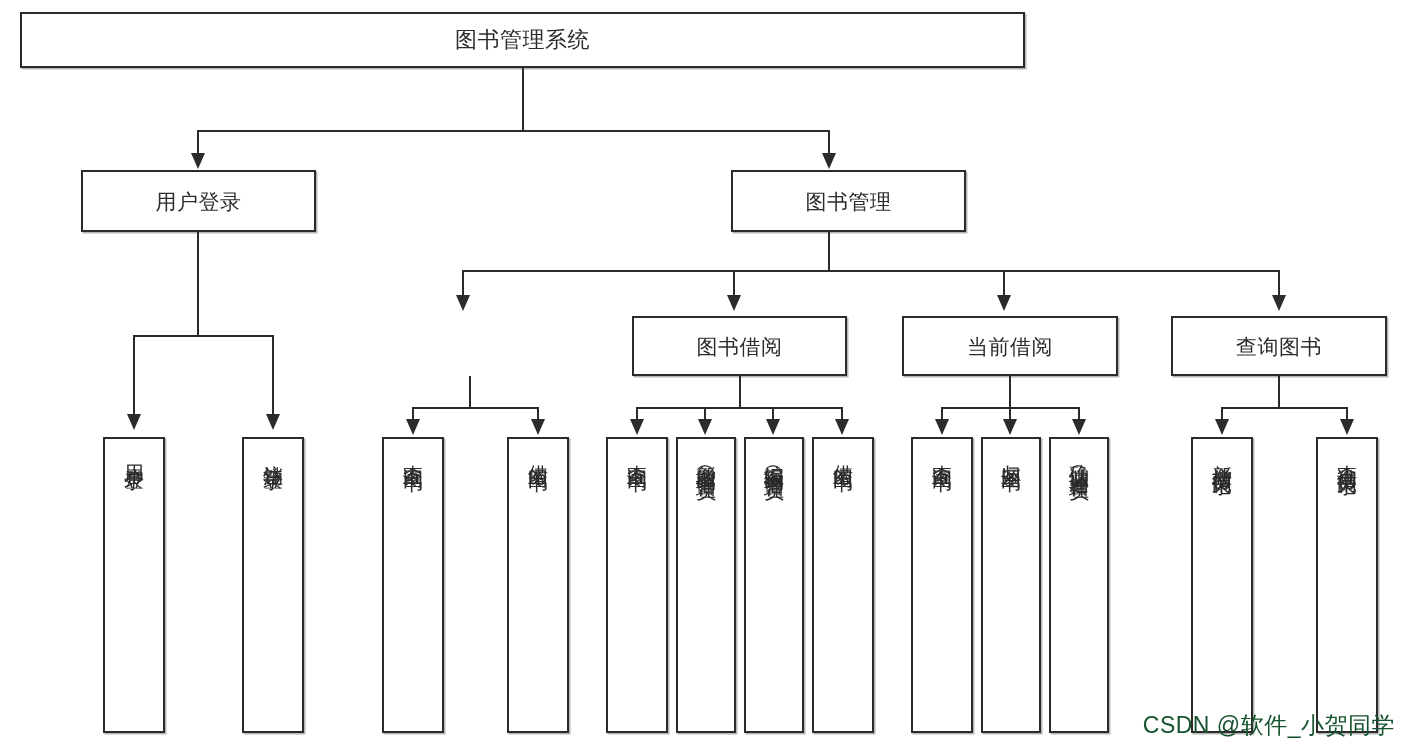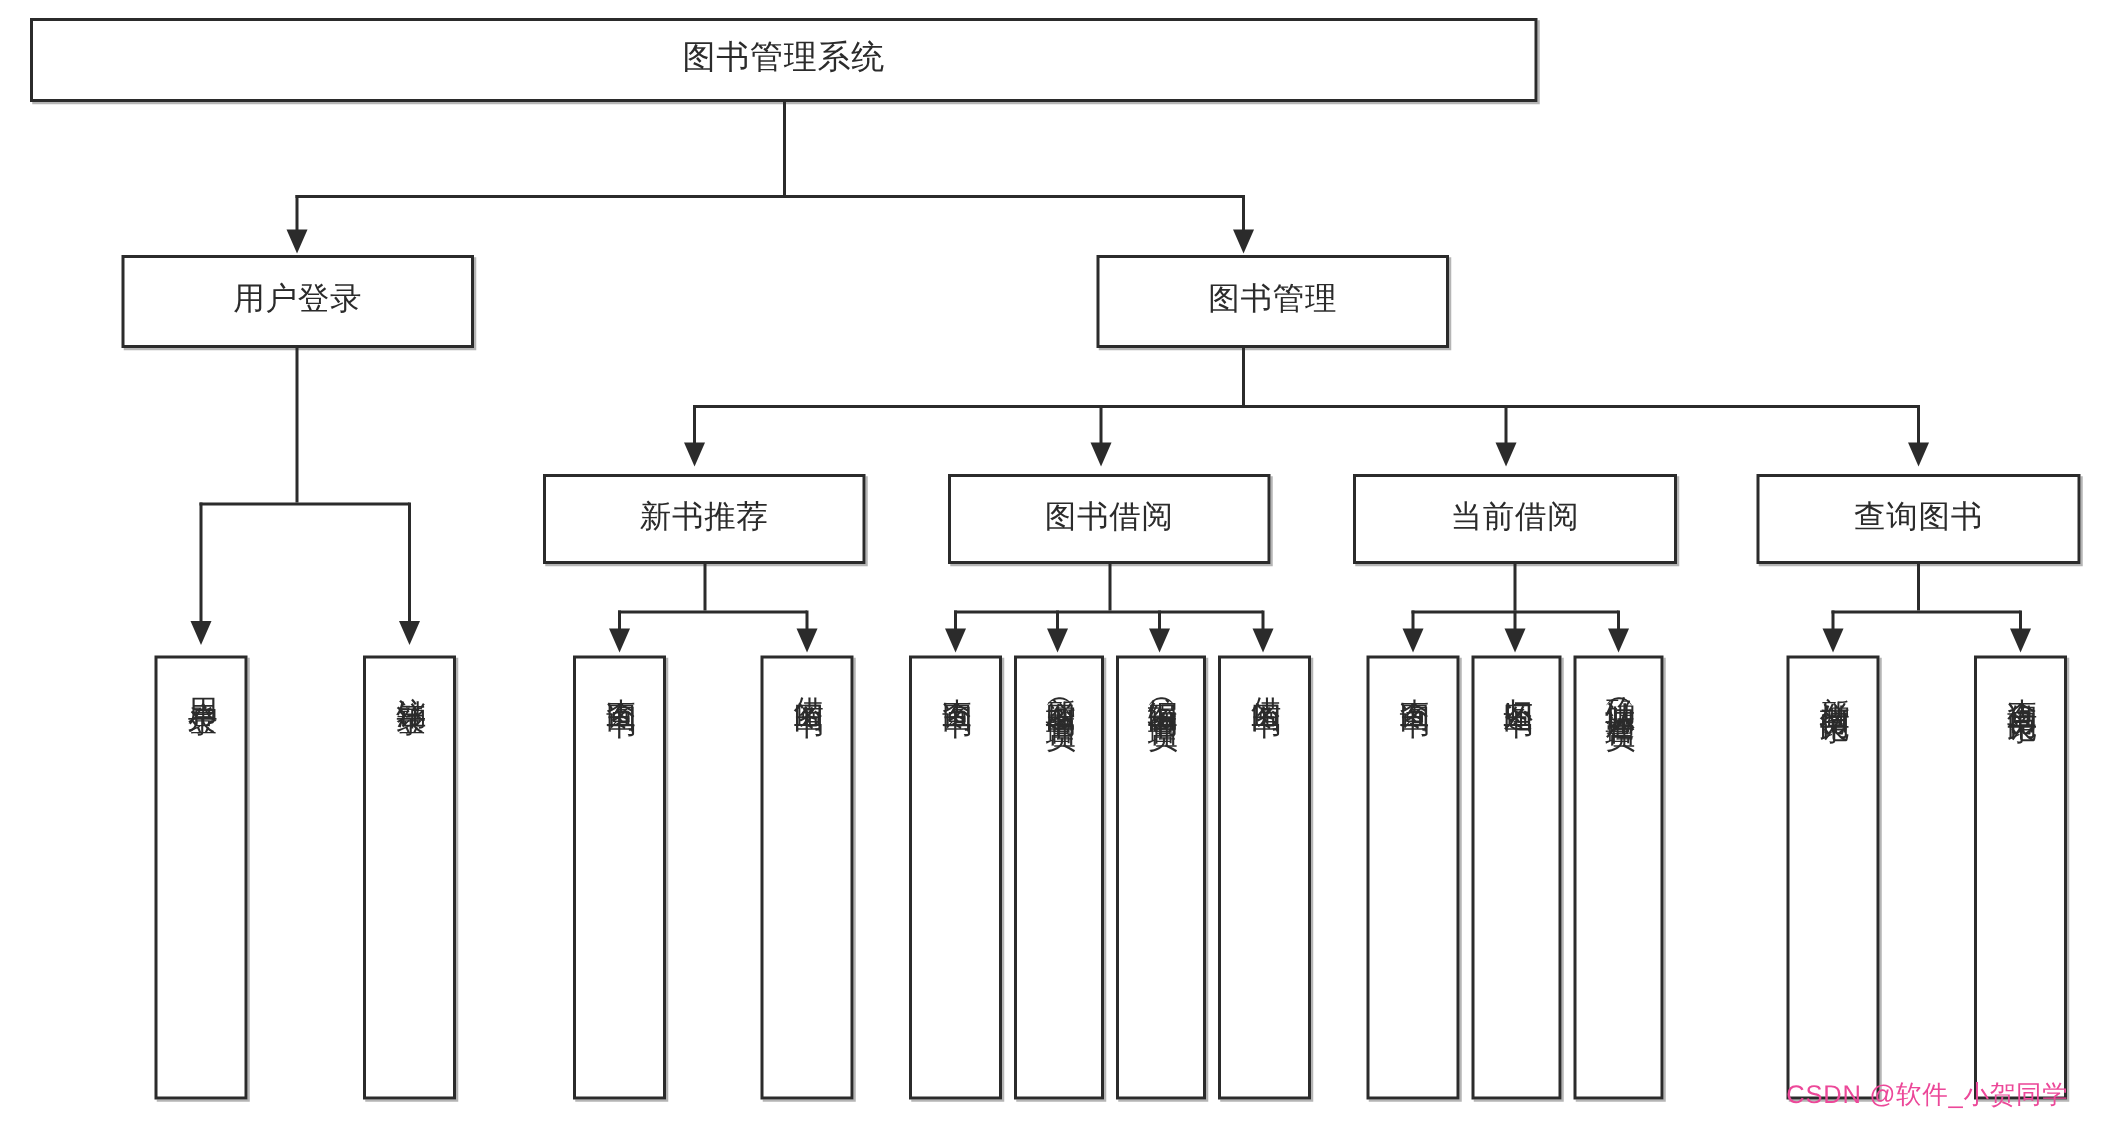--- a/index.html
+++ b/index.html
@@ -31,21 +31,20 @@
   }
   .node-label {
     display: block;
     white-space: nowrap;
     letter-spacing: 0.5px;
   }
   
   .node.h .node-label {
     font-size: 21px;
     line-height: 1;
-    font-family: Liberation Mono, monospace;
   }
   #node-root .node-label { font-size: 22px; }
 
   
   .node.v {
     align-items: flex-start;
     padding-top: 10px;
   }
   .node.v .node-label {
     writing-mode: vertical-rl;
@@ -69,24 +68,24 @@
     width: 0;
     height: 0;
     border-left: 7px solid transparent;
     border-right: 7px solid transparent;
     border-top: 16px solid #2b2b2b;
   }
 
   
   #watermark {
     position: absolute;
-    right: 26px;
+    right: 10px;
     bottom: 6px;
-    font-size: 17px;
-    color: #ec4899;
+    font-size: 23px;
+    color: #14532d;
     white-space: nowrap;
     letter-spacing: 0.5px;
   }
 </style>
 </head>
 <body>
 
 <div id="diagram-canvas">
 
   <div class="node h" id="node-root" style="left:20px; top:12px; width:1005px; height:56px;">
@@ -121,23 +120,20 @@
 
   <div class="edge v" style="left:462px; top:270px; height:27px;"></div>
   <div class="arrow" style="left:456px; top:295px;"></div>
   <div class="edge v" style="left:733px; top:270px; height:27px;"></div>
   <div class="arrow" style="left:727px; top:295px;"></div>
   <div class="edge v" style="left:1003px; top:270px; height:27px;"></div>
   <div class="arrow" style="left:997px; top:295px;"></div>
   <div class="edge v" style="left:1278px; top:270px; height:27px;"></div>
   <div class="arrow" style="left:1272px; top:295px;"></div>
 
-  <div class="node h" style="left:362px; top:316px; width:215px; height:60px;">
-    <span class="node-label">新书推荐</span>
-  </div>
   <div class="node h" style="left:902px; top:316px; width:216px; height:60px;">
     <span class="node-label">当前借阅</span>
   </div>
   <div class="node h" style="left:632px; top:316px; width:215px; height:60px;">
     <span class="node-label">图书借阅</span>
   </div>
   <div class="node h" style="left:1171px; top:316px; width:216px; height:60px;">
     <span class="node-label">查询图书</span>
   </div>
 

